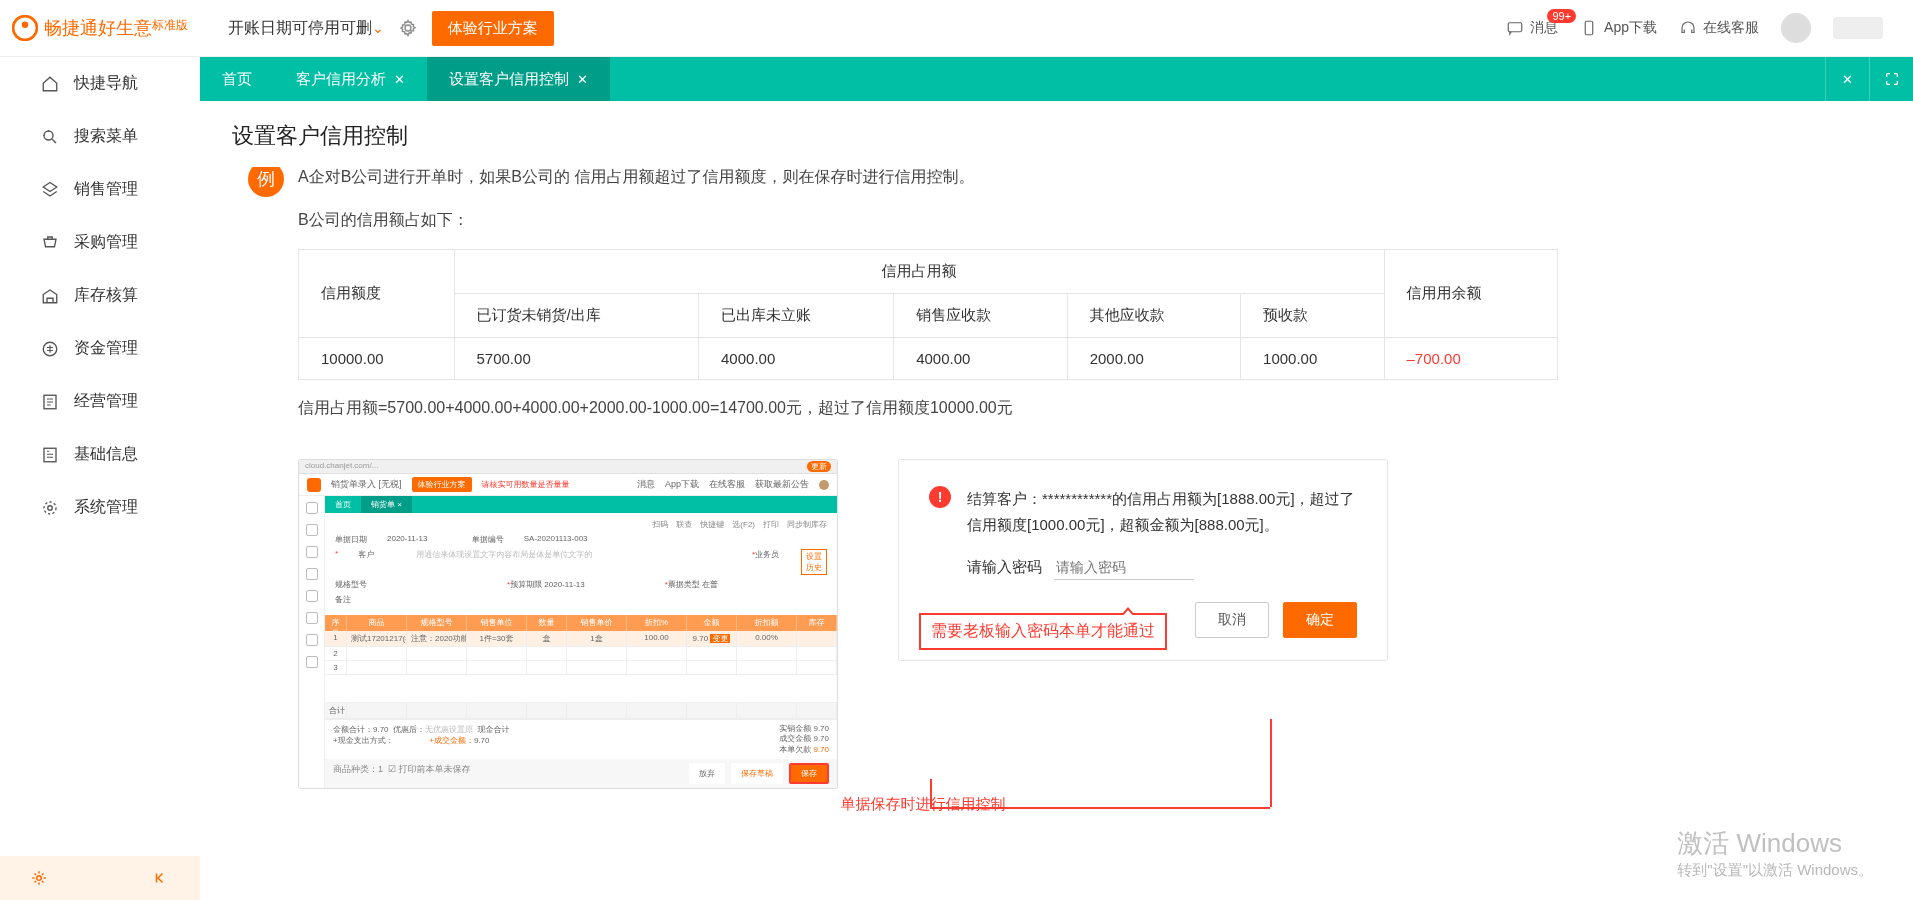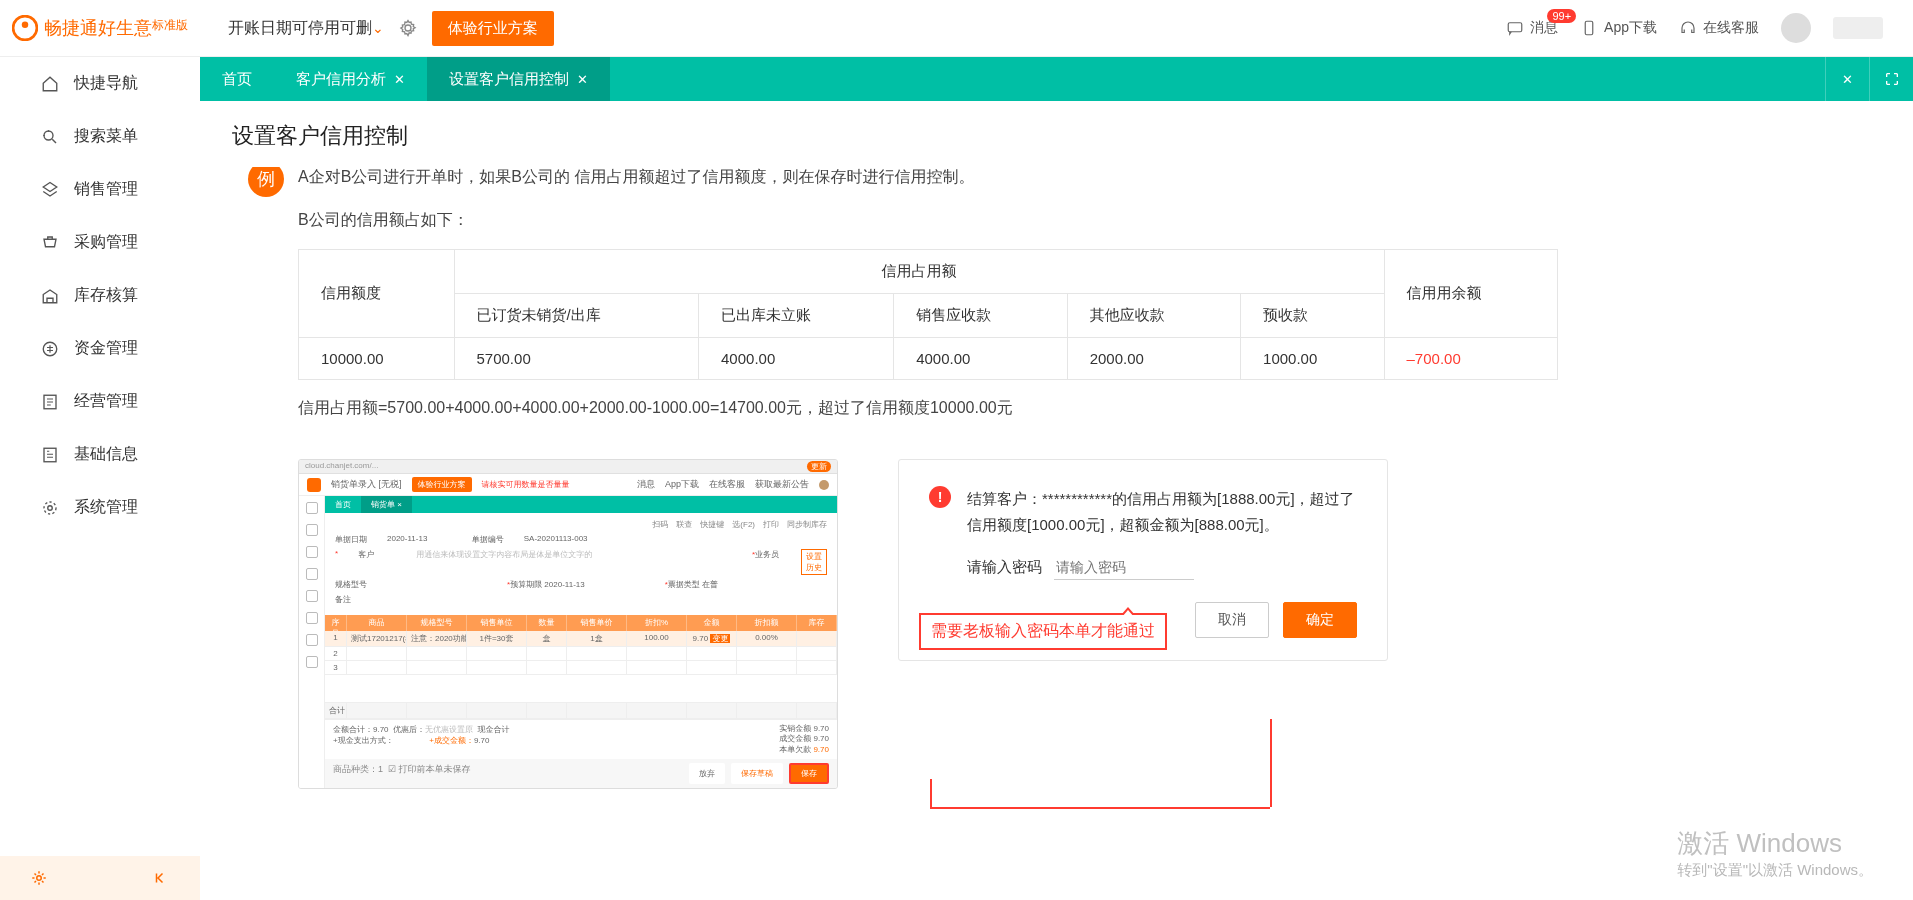--- a/index.html
+++ b/index.html
@@ -471,20 +471,21 @@
               <button class="btn-cancel">取消</button>
               <button class="btn-ok">确定</button>
             </div>
             <div class="red-callout">需要老板输入密码本单才能通过</div>
           </div>
 
           <div class="connector-line" style="left:632px; top:320px; width:0; height:28px;"></div>
           <div class="connector-line" style="left:632px; top:348px; width:340px; height:0;"></div>
           <div class="connector-line" style="left:972px; top:260px; width:0; height:88px;"></div>
         </div>
+        <div class="caption-center">单据保存时进行信用控制</div>
       </div>
     </div>
   </div>
 </div>
 
 <div class="watermark">
   <div class="w1">激活 Windows</div>
   <div>转到"设置"以激活 Windows。</div>
 </div>
 

